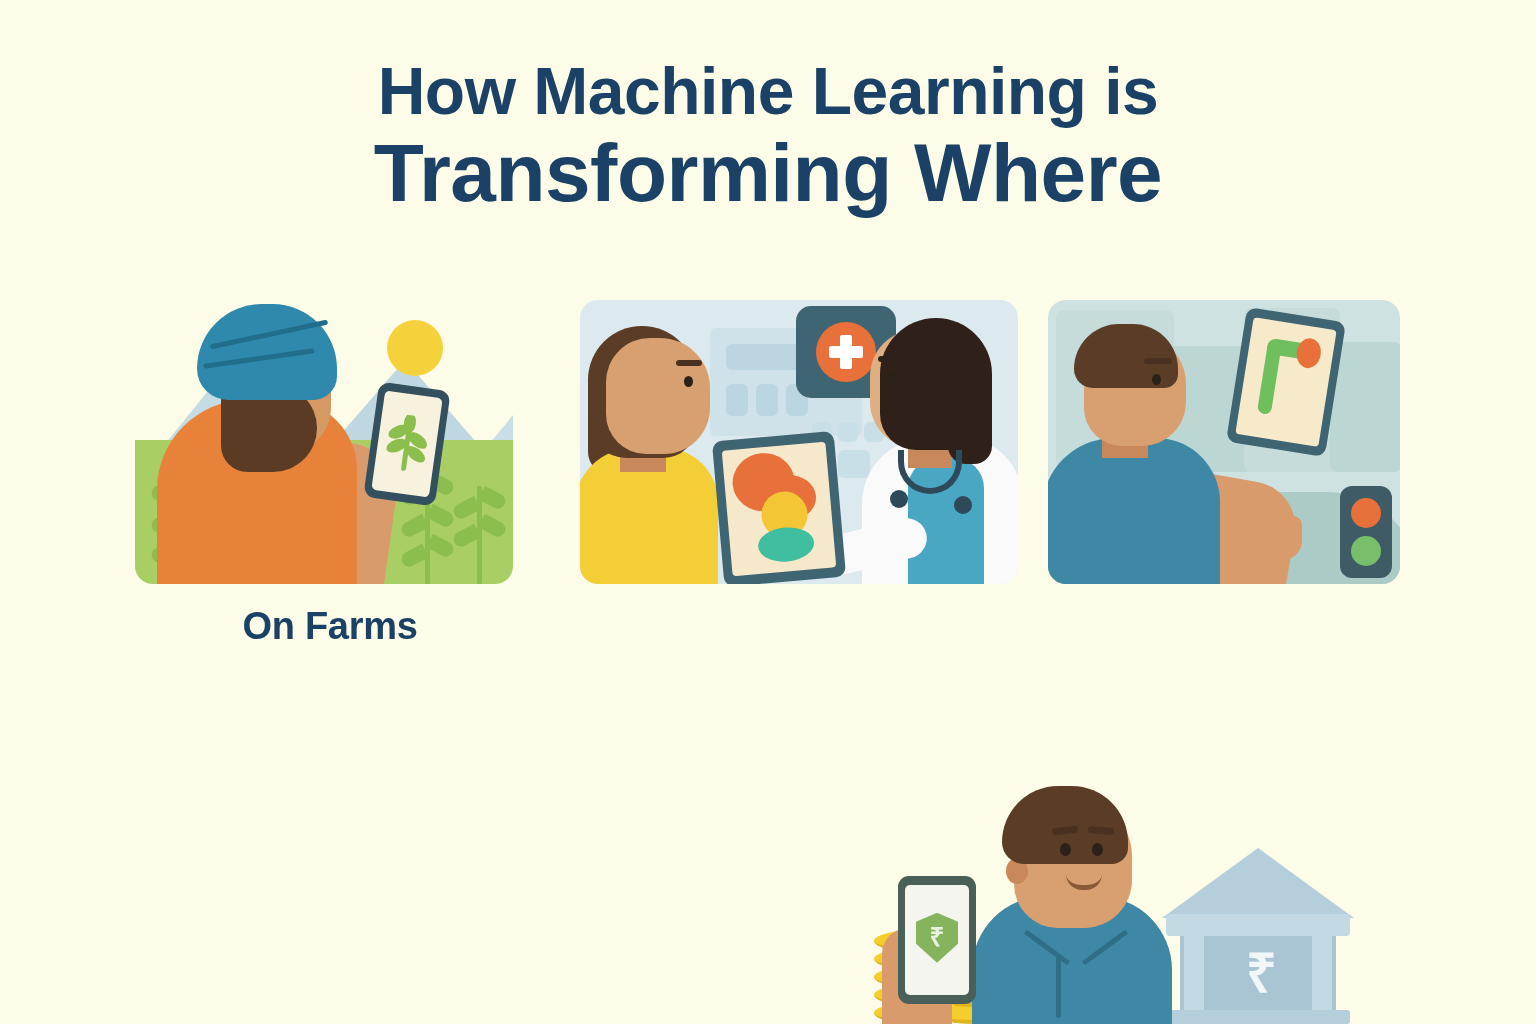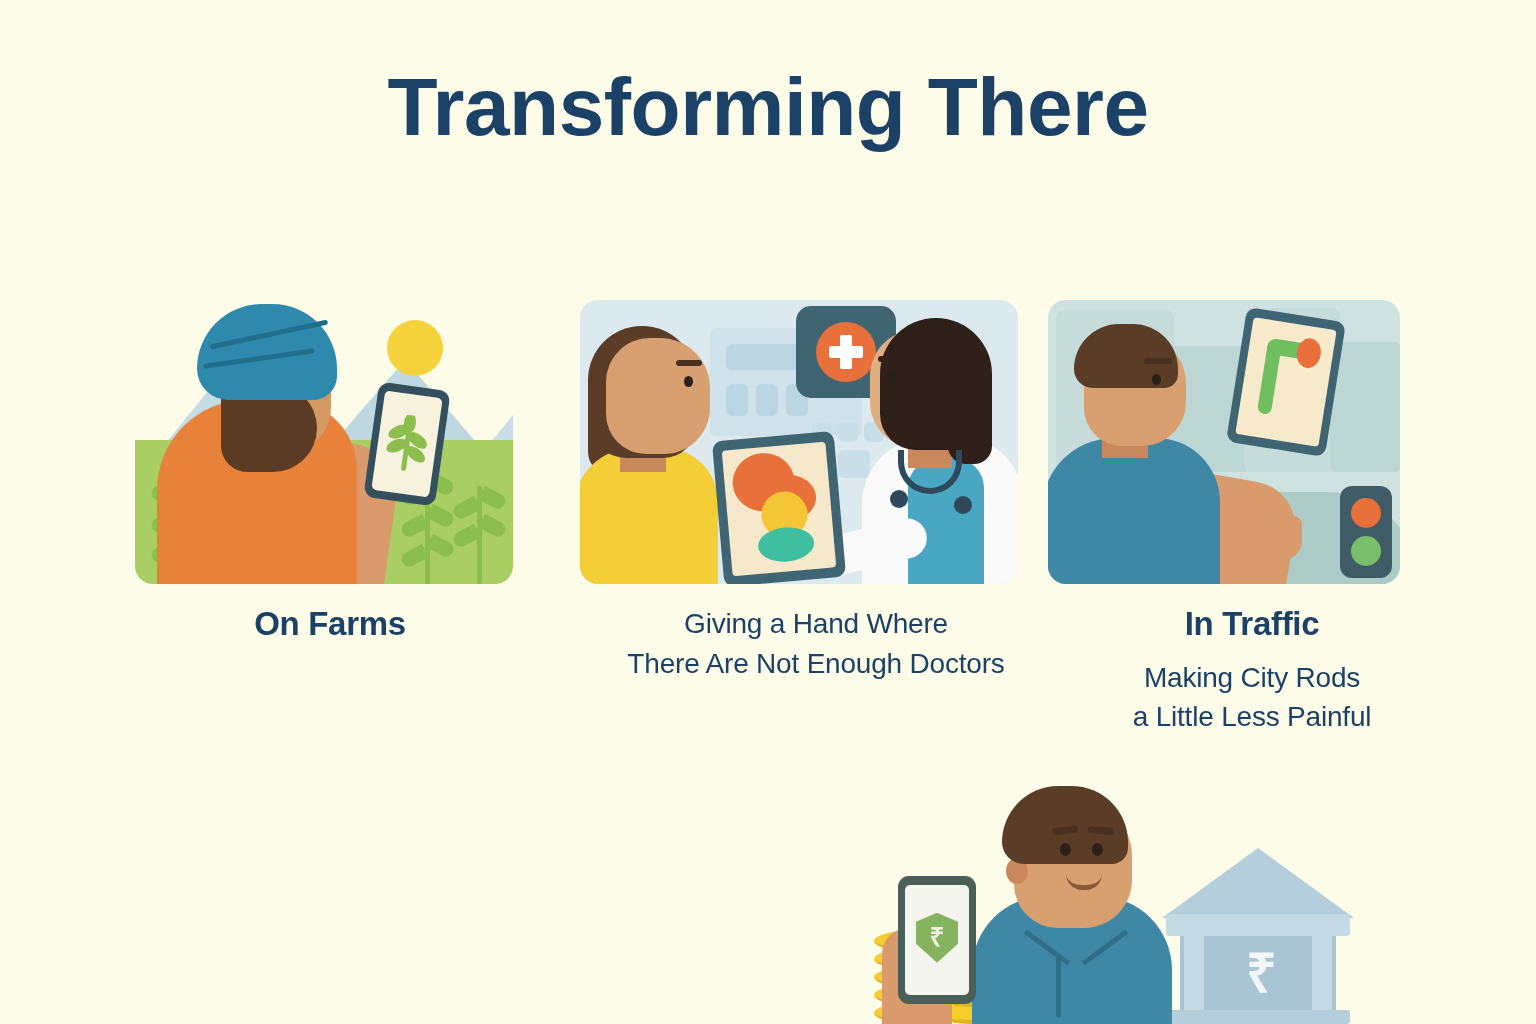--- a/index.html
+++ b/index.html
@@ -162,21 +162,21 @@
   .tf-light { position:absolute; right:8px; bottom:6px; width:52px; height:92px;
     background:#3F5B66; border-radius:12px; }
   .tf-light .lamp { position:absolute; left:50%; transform:translateX(-50%);
     width:30px; height:30px; border-radius:50%; }
   .tf-light .red   { top:12px; background:#E8703A; }
   .tf-light .green { top:50px; background:#78BE6B; }
 
   
   .caption-row { position:absolute; left:0; top:604px; width:1536px; height:170px; }
   .caption { position:absolute; top:0; text-align:center; color:#1B4266; }
-  .caption h3 { font-size:33px; font-weight:bold; line-height:1.2; margin-bottom:14px;
+  .caption h3 { font-size:38px; font-weight:bold; line-height:1.2; margin-bottom:14px;
     letter-spacing:-0.3px; }
   .caption p { font-size:28px; font-weight:normal; line-height:1.42; letter-spacing:-0.2px;
     white-space:pre-line; }
   #cap-farm    { left:130px;  width:400px; }
   #cap-health  { left:556px;  width:520px; }
   #cap-traffic { left:1062px; width:380px; }
 
   
   .finance { position:absolute; left:860px; top:782px; width:500px; height:242px; }
   .fn-body { position:absolute; left:112px; bottom:0; width:200px; height:128px;
@@ -227,21 +227,22 @@
   .coin { position:absolute; width:88px; height:22px; background:#F5CE2E;
     border-radius:44px/11px; border-bottom:4px solid #E0B41F; }
   .coin.sm { width:72px; height:20px; border-radius:36px/10px; }
 </style>
 </head>
 <body>
 
 <div id="stage">
 
   <div class="title-block">
-    <span class="title-line2">Transforming There</span>
+    <span class="title-line1">How Machine Learning is</span>
+    <span class="title-line2">Transforming Where</span>
   </div>
 
   <div class="panel-row">
 
     <div class="panel" id="panel-farm">
       <div class="farm-sky"></div>
       <div class="farm-mtn m1"></div>
       <div class="farm-mtn m2"></div>
       <div class="farm-mtn m3"></div>
       <div class="farm-sun"></div>
@@ -387,27 +388,20 @@
         <div class="lamp green"></div>
       </div>
     </div>
   </div>
 
   <div class="caption-row">
     <div class="caption" id="cap-farm">
       <h3>On Farms</h3>
     </div>
     <div class="caption" id="cap-health">
-      <p>Giving a Hand Where
-There Are Not Enough Doctors</p>
-    </div>
-    <div class="caption" id="cap-traffic">
-      <h3>In Traffic</h3>
-      <p>Making City Rods
-a Little Less Painful</p>
     </div>
   </div>
 
   <div class="finance">
 
     <div class="bank">
       <div class="bank-roof"></div>
       <div class="bank-lintel"></div>
       <div class="bank-wall"></div>
       <div class="bank-col" style="left:24px"></div>

